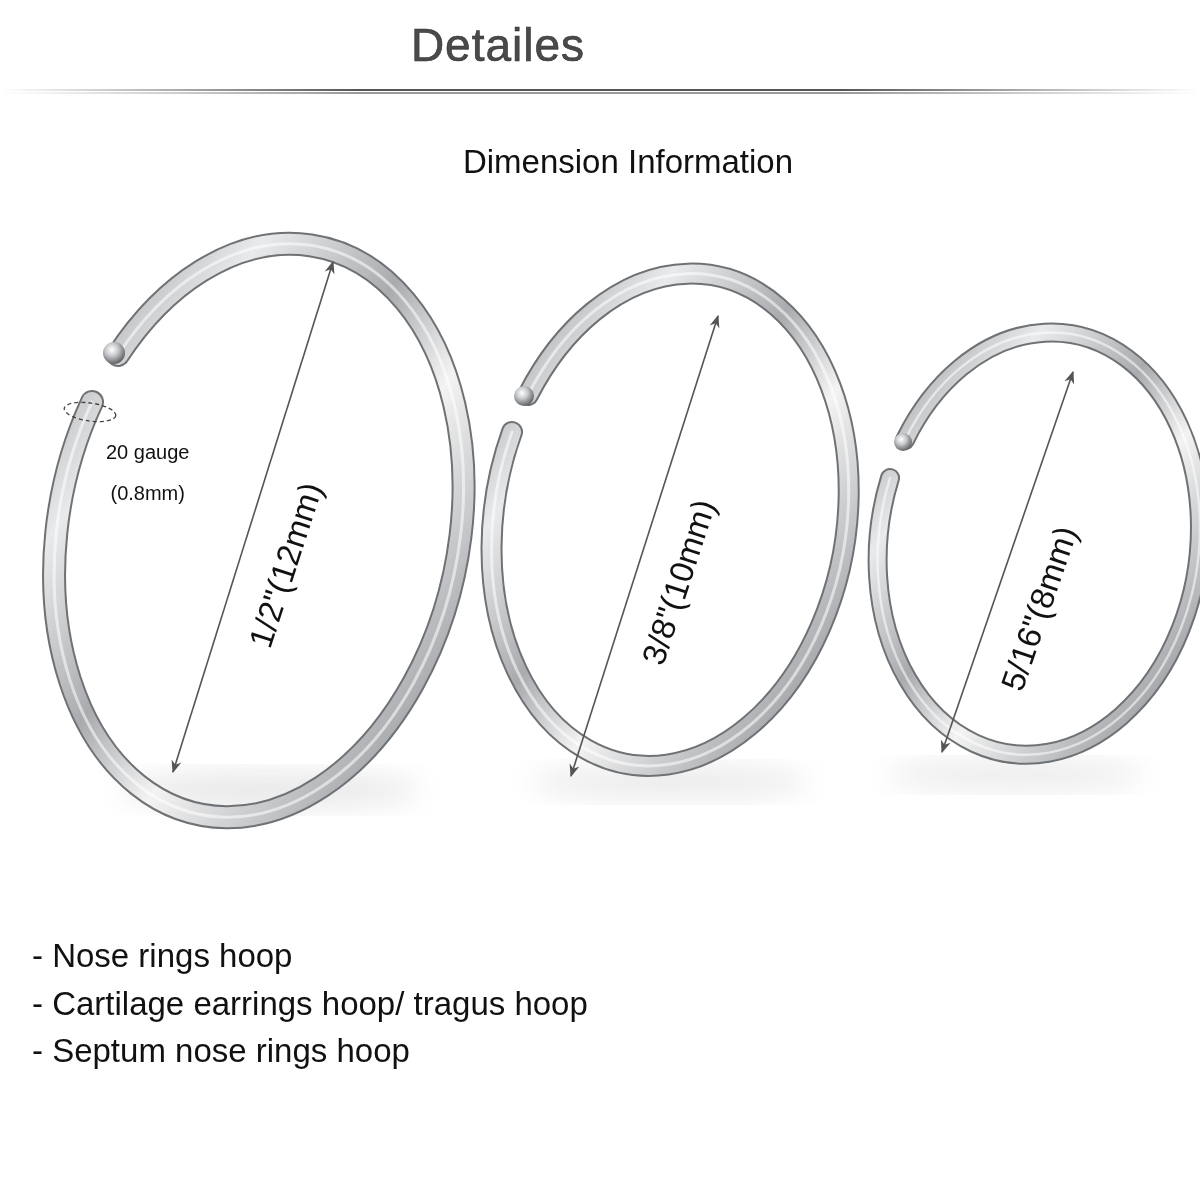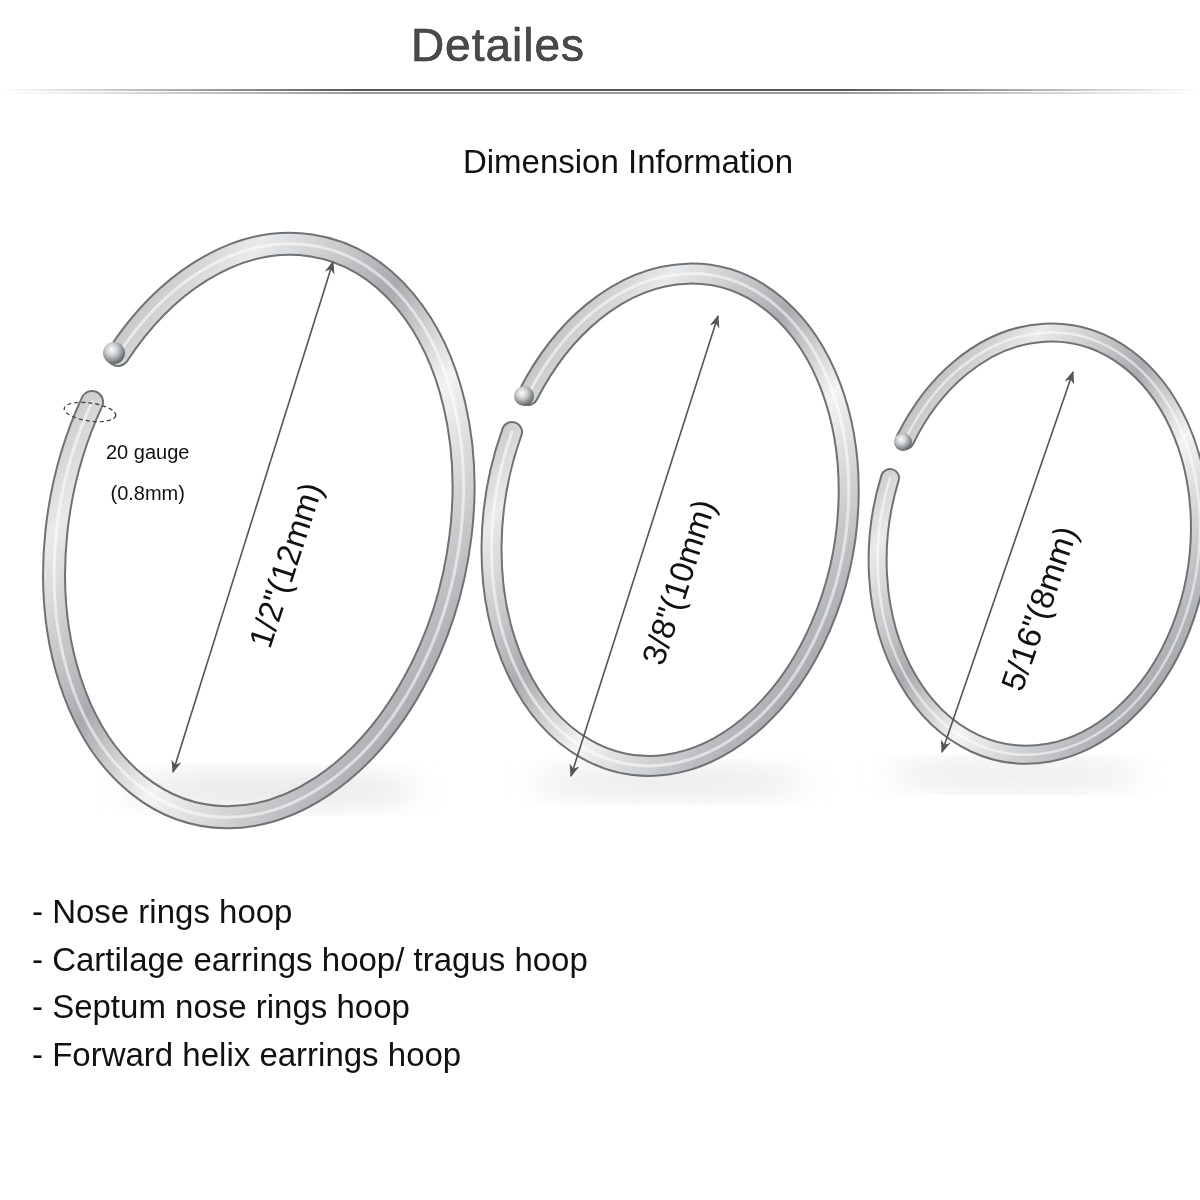--- a/index.html
+++ b/index.html
@@ -11,21 +11,21 @@
   .title-rule { position: absolute; left: 0; top: 89px; width: 1200px; height: 5px; }
   .title-rule .l1 { position: absolute; left: 0; top: 0; width: 100%; height: 2px;
                     background: linear-gradient(90deg, rgba(90,90,90,0) 0%, #555 30%, #555 70%, rgba(90,90,90,0) 100%); }
   .title-rule .l2 { position: absolute; left: 0; top: 3px; width: 100%; height: 2px;
                     background: linear-gradient(90deg, rgba(150,150,150,0) 0%, #9a9a9a 30%, #9a9a9a 70%, rgba(150,150,150,0) 100%); }
   .subtitle { position: absolute; left: 0; top: 143px; width: 1200px; text-align: center;
               font-size: 33px; color: #111; padding-left: 28px; }
   .rings { position: absolute; left: 0; top: 0; width: 1200px; height: 900px; }
   .gauge-label { position: absolute; left: 106px; top: 432px; font-size: 20px; line-height: 41px;
                  color: #111; text-align: center; }
-  .uses { position: absolute; left: 32px; top: 888px; margin: 0; padding: 0; list-style: none;
+  .uses { position: absolute; left: 32px; top: 932px; margin: 0; padding: 0; list-style: none;
           font-size: 33px; line-height: 47.5px; color: #111; }
   .uses li { white-space: nowrap; }
 </style>
 </head>
 <body>
 
 <div class="page-title">Detailes</div>
 <div class="title-rule">
   <div class="l1"></div>
   <div class="l2"></div>
@@ -90,14 +90,13 @@
 
 <div class="gauge-label">
   <div>20 gauge</div>
   <div>(0.8mm)</div>
 </div>
 
 <ul class="uses">
   <li>- Nose rings hoop</li>
   <li>- Cartilage earrings hoop/ tragus hoop</li>
   <li>- Septum nose rings hoop</li>
-  <li>- Forward helix earrings hoop</li>
 </ul>
 
 </body></html>

